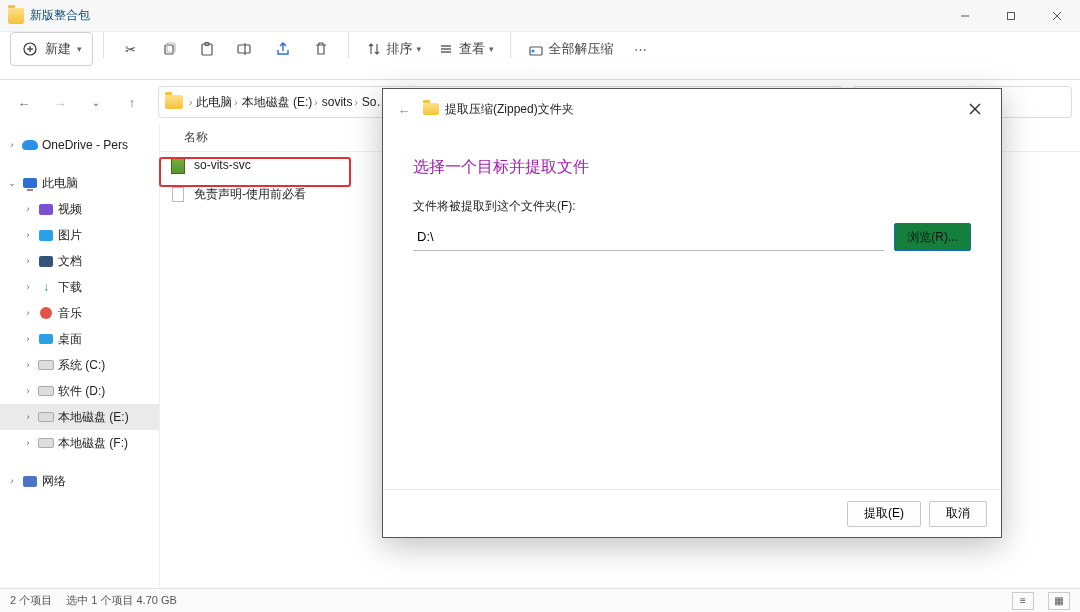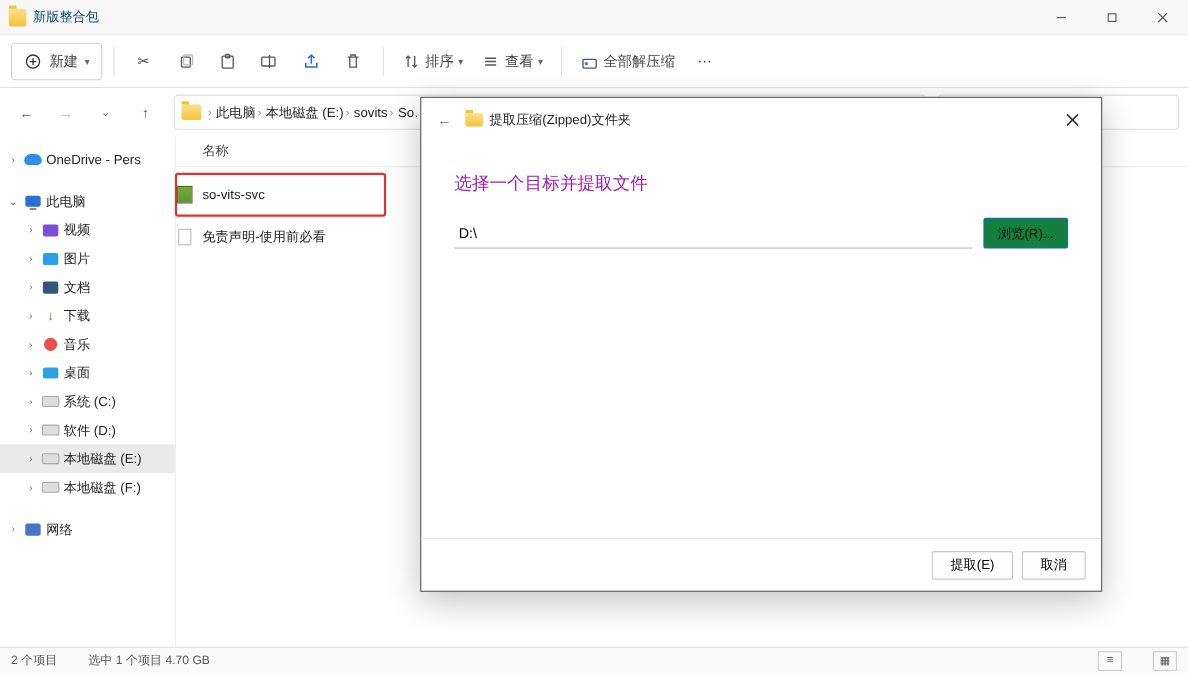--- a/index.html
+++ b/index.html
@@ -8,21 +8,21 @@
   
   .titlebar { display: flex; align-items: center; height: 32px; background: #f7f7f7; border-bottom: 1px solid #eee; }
   .titlebar .folder-ico { width: 16px; height: 16px; margin: 0 6px 0 8px; background: linear-gradient(#ffe08a,#f5c23a); border-radius: 2px; position: relative; }
   .titlebar .folder-ico::before { content:""; position:absolute; top:-3px; left:0; width:7px; height:3px; background:#f5c23a; border-radius:1px 1px 0 0;}
   .titlebar .title { flex: 0 0 auto; font-size: 12px; color: #0c4a6e; }
   .titlebar .spacer { flex: 1; }
   .winbtn { width: 46px; height: 32px; display:flex; align-items:center; justify-content:center; color:#555; }
   .winbtn svg { width:10px; height:10px; }
 
   
-  .toolbar { display:flex; align-items:center; height: 48px; padding: 0 10px; border-bottom: 1px solid #e0e0e0; gap: 4px; }
+  .toolbar { display:flex; height: 48px; padding: 0 10px; border-bottom: 1px solid #e0e0e0; gap: 4px; }
   .tb-btn { display:flex; align-items:center; justify-content:center; height:34px; min-width:34px; border-radius:4px; color:#444; padding:0 6px; gap:4px;}
   .tb-btn.new { border:1px solid #d0d0d0; padding:0 10px; gap:6px;}
   .tb-btn .chev { font-size:9px; color:#666;}
   .tb-sep { width:1px; height:26px; background:#e0e0e0; margin:0 6px;}
   .tb-ico { width:18px; height:18px; display:flex; align-items:center; justify-content:center; }
 
   
   .navrow { display:flex; align-items:center; height:44px; padding:0 8px; gap:4px;}
   .navbtn { width:32px; height:32px; display:flex; align-items:center; justify-content:center; color:#666; border-radius:4px;}
   .navbtn.disabled { color:#bbb; }
@@ -41,28 +41,28 @@
   .tree-item .ico { width:16px; height:16px; display:flex; align-items:center; justify-content:center;}
   .tree-item.indent { padding-left:22px;}
   .tree-item.sel { background:#eaeaea; }
   .ico-drive { width:16px; height:10px; background:#ddd; border:1px solid #aaa; border-radius:2px;}
   .ico-monitor{ width:14px; height:10px; background:#2a6fd6; border-radius:2px; position:relative;}
   .ico-monitor::after{content:"";position:absolute;bottom:-3px;left:4px;width:6px;height:2px;background:#888;}
   .ico-cloud{ width:16px; height:10px; background:#2a8fe6; border-radius:6px 6px 4px 4px;}
 
   .content { flex:1; position:relative; }
   .col-header { height:28px; border-bottom:1px solid #eee; display:flex; align-items:center; font-size:12px; color:#444; padding-left:24px;}
-  .file-row { display:flex; align-items:center; height:38px; gap:8px; font-size:12px;}
+  .file-row { display:flex; align-items:flex-start; height:28px; padding-left:10px; gap:8px; font-size:12px;}
   .file-row .fico{ width:16px; height:16px; display:flex; align-items:center; justify-content:center;}
   .file-row.highlighted { outline:2px solid #d33; outline-offset:-1px; width:190px; border-radius:2px; }
   .rar-ico { width:14px; height:16px; background:linear-gradient(#7a3,#593); border:1px solid #462; }
   .doc-ico { width:12px; height:15px; border:1px solid #bbb; background:#fff; }
 
   
-  .statusbar { position:absolute; bottom:0; left:0; right:0; height:24px; border-top:1px solid #e0e0e0; display:flex; align-items:center; font-size:11px; color:#555; padding:3px 10px; gap:28px; background:#fafafa;}
+  .statusbar { position:absolute; bottom:0; left:0; right:0; height:24px; border-top:1px solid #e0e0e0; display:flex; align-items:center; font-size:11px; color:#555; padding:3px 10px; gap:14px; background:#fafafa;}
   .statusbar .spacer{flex:1;}
   .viewbtn{width:22px;height:18px;border:1px solid #ccc;display:flex;align-items:center;justify-content:center;font-size:10px;}
 
   
   .dialog { position:absolute; top:88px; left:382px; width:620px; height:450px; background:#fff; border:1px solid #555; box-shadow:0 8px 30px rgba(0,0,0,.25); display:flex; flex-direction:column;}
   .dlg-header{ height:40px; display:flex; align-items:center; padding:0 8px;}
   .dlg-back{width:26px;text-align:center;color:#777;}
   .dlg-ico{width:16px;height:12px;background:linear-gradient(#ffe08a,#f5c23a);border-radius:2px;margin:0 6px;position:relative;}
   .dlg-ico::before{content:"";position:absolute;top:-3px;left:0;width:7px;height:3px;background:#f5c23a;border-radius:1px 1px 0 0;}
   .dlg-title{font-size:12px;}
@@ -350,20 +350,21 @@
     <div class="dlg-title">提取压缩(Zipped)文件夹</div>
     <div class="dlg-close">
         <svg width="12" height="12" viewBox="0 0 12 12">
           <line x1="1" y1="1" x2="11" y2="11" stroke="#333" stroke-width="1.4"></line>
           <line x1="11" y1="1" x2="1" y2="11" stroke="#333" stroke-width="1.4"></line>
         </svg>
       </div>
   </div>
   <div class="dlg-body">
     <div class="dlg-heading">选择一个目标并提取文件</div>
+    <div class="dlg-label">文件将被提取到这个文件夹(F):</div>
     <div class="dlg-pathrow">
       <input class="dlg-input" value="D:\" style="">
       <button class="dlg-browse">浏览(R)...</button>
     </div>
   </div>
   <div class="dlg-footer">
     <button class="dlg-btn">提取(E)</button>
     <button class="dlg-btn">取消</button>
   </div>
 </div>

